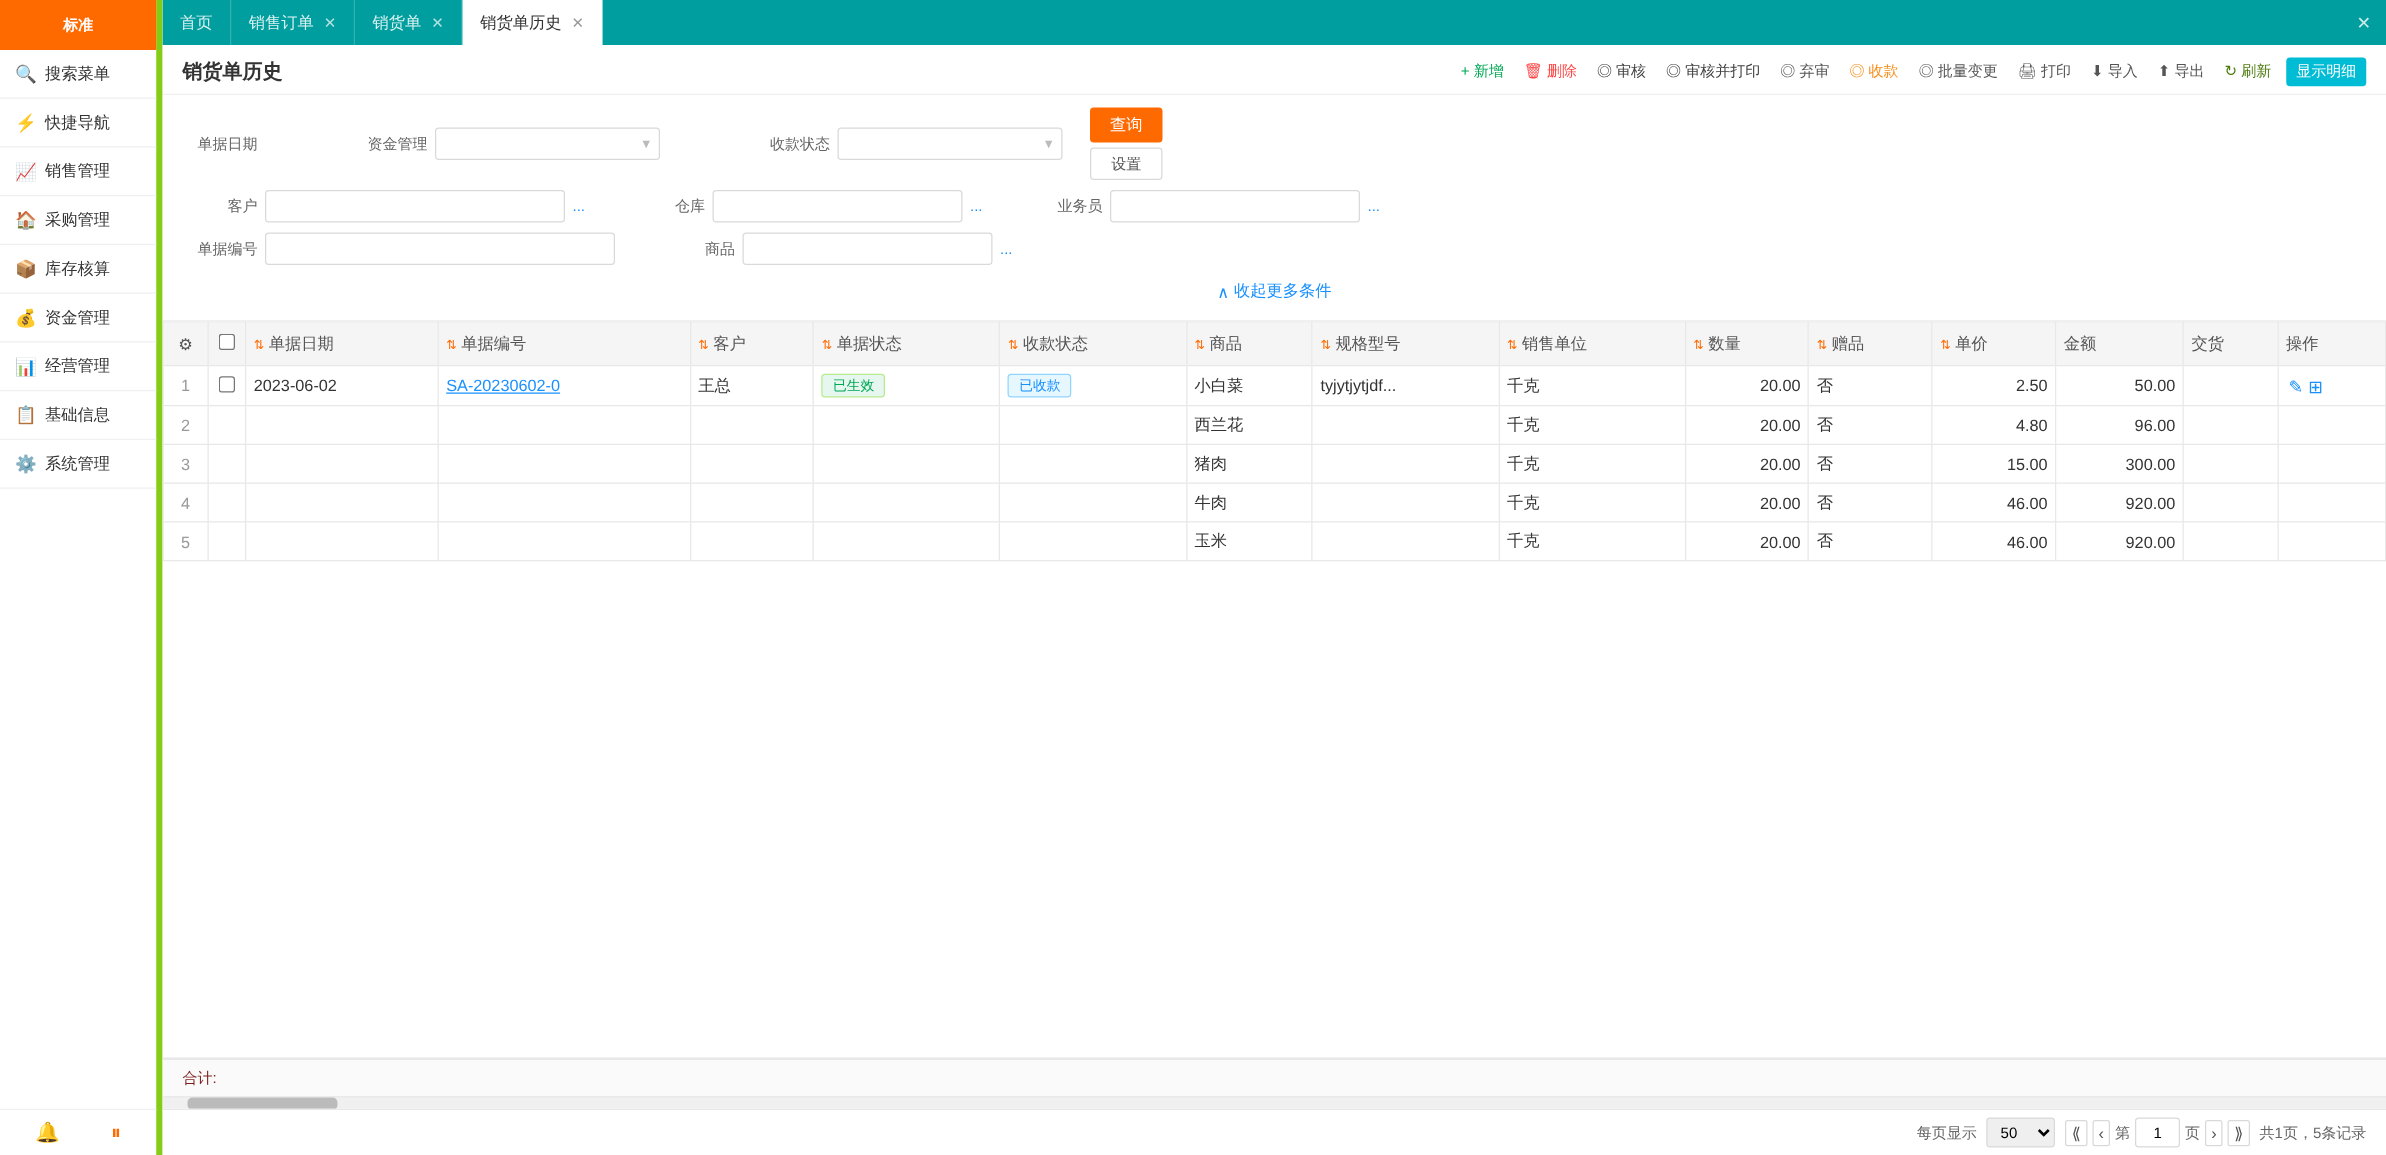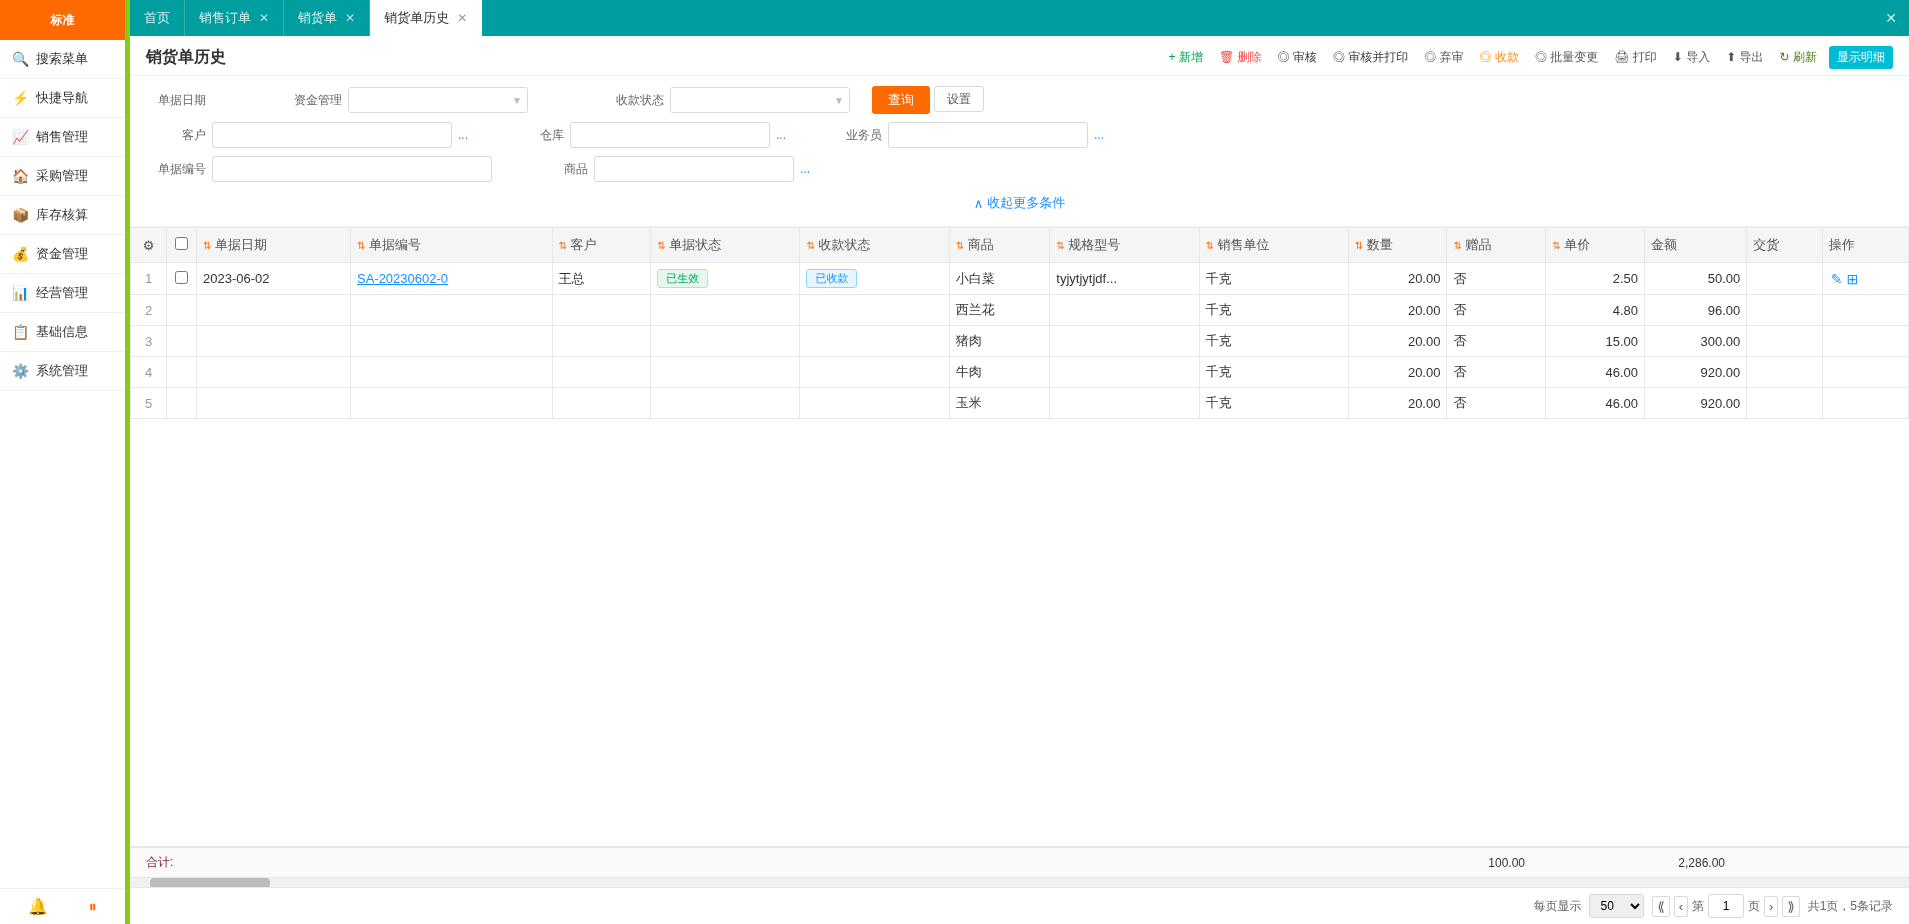--- a/index.html
+++ b/index.html
@@ -98,21 +98,21 @@
       padding: 4px 0;
     }
     .query-btn {
       background: #ff6a00; color: #fff; border: none; border-radius: 3px;
       padding: 4px 16px; cursor: pointer; font-size: 13px; height: 28px;
     }
     .set-btn {
       border: 1px solid #d9d9d9; background: #fff; color: #555;
       border-radius: 3px; padding: 3px 12px; cursor: pointer; font-size: 12px; height: 26px;
     }
-    .query-set-group { display: flex; flex-direction: row; gap: 4px; }
+    .query-set-group { display: flex; flex-direction: column; gap: 4px; }
 
     
     .table-area { flex: 1; overflow: auto; }
     table { width: 100%; border-collapse: collapse; font-size: 12px; }
     thead tr { background: #f5f5f5; }
     thead th {
       padding: 8px 6px; border: 1px solid #e8e8e8; color: #555;
       white-space: nowrap; font-weight: normal; text-align: left;
     }
     thead th .sort-icon { color: #ff6a00; font-size: 10px; }
@@ -485,27 +485,20 @@
               <td style="text-align: right;">920.00</td>
               <td></td>
               <td></td>
             </tr>
           </tbody>
       </table>
     </div>
 
     <div class="table-footer">
       <span class="footer-label">合计:</span>
-      <div class="footer-cells">
-        <span style="flex:1;"></span>
-        <span class="footer-cell" style="min-width:120px;">100.00</span>
-        <span style="flex:0 0 80px;"></span>
-        <span class="footer-cell" style="min-width:120px;">2,286.00</span>
-        <span style="flex:0 0 160px;"></span>
-      </div>
     </div>
 
     <div class="scroll-track">
       <div class="scroll-thumb"></div>
     </div>
 
     <div class="pagination-bar">
       <span class="pagination-label">每页显示</span>
       <select class="page-size-select">
         <option value="50">50</option>

